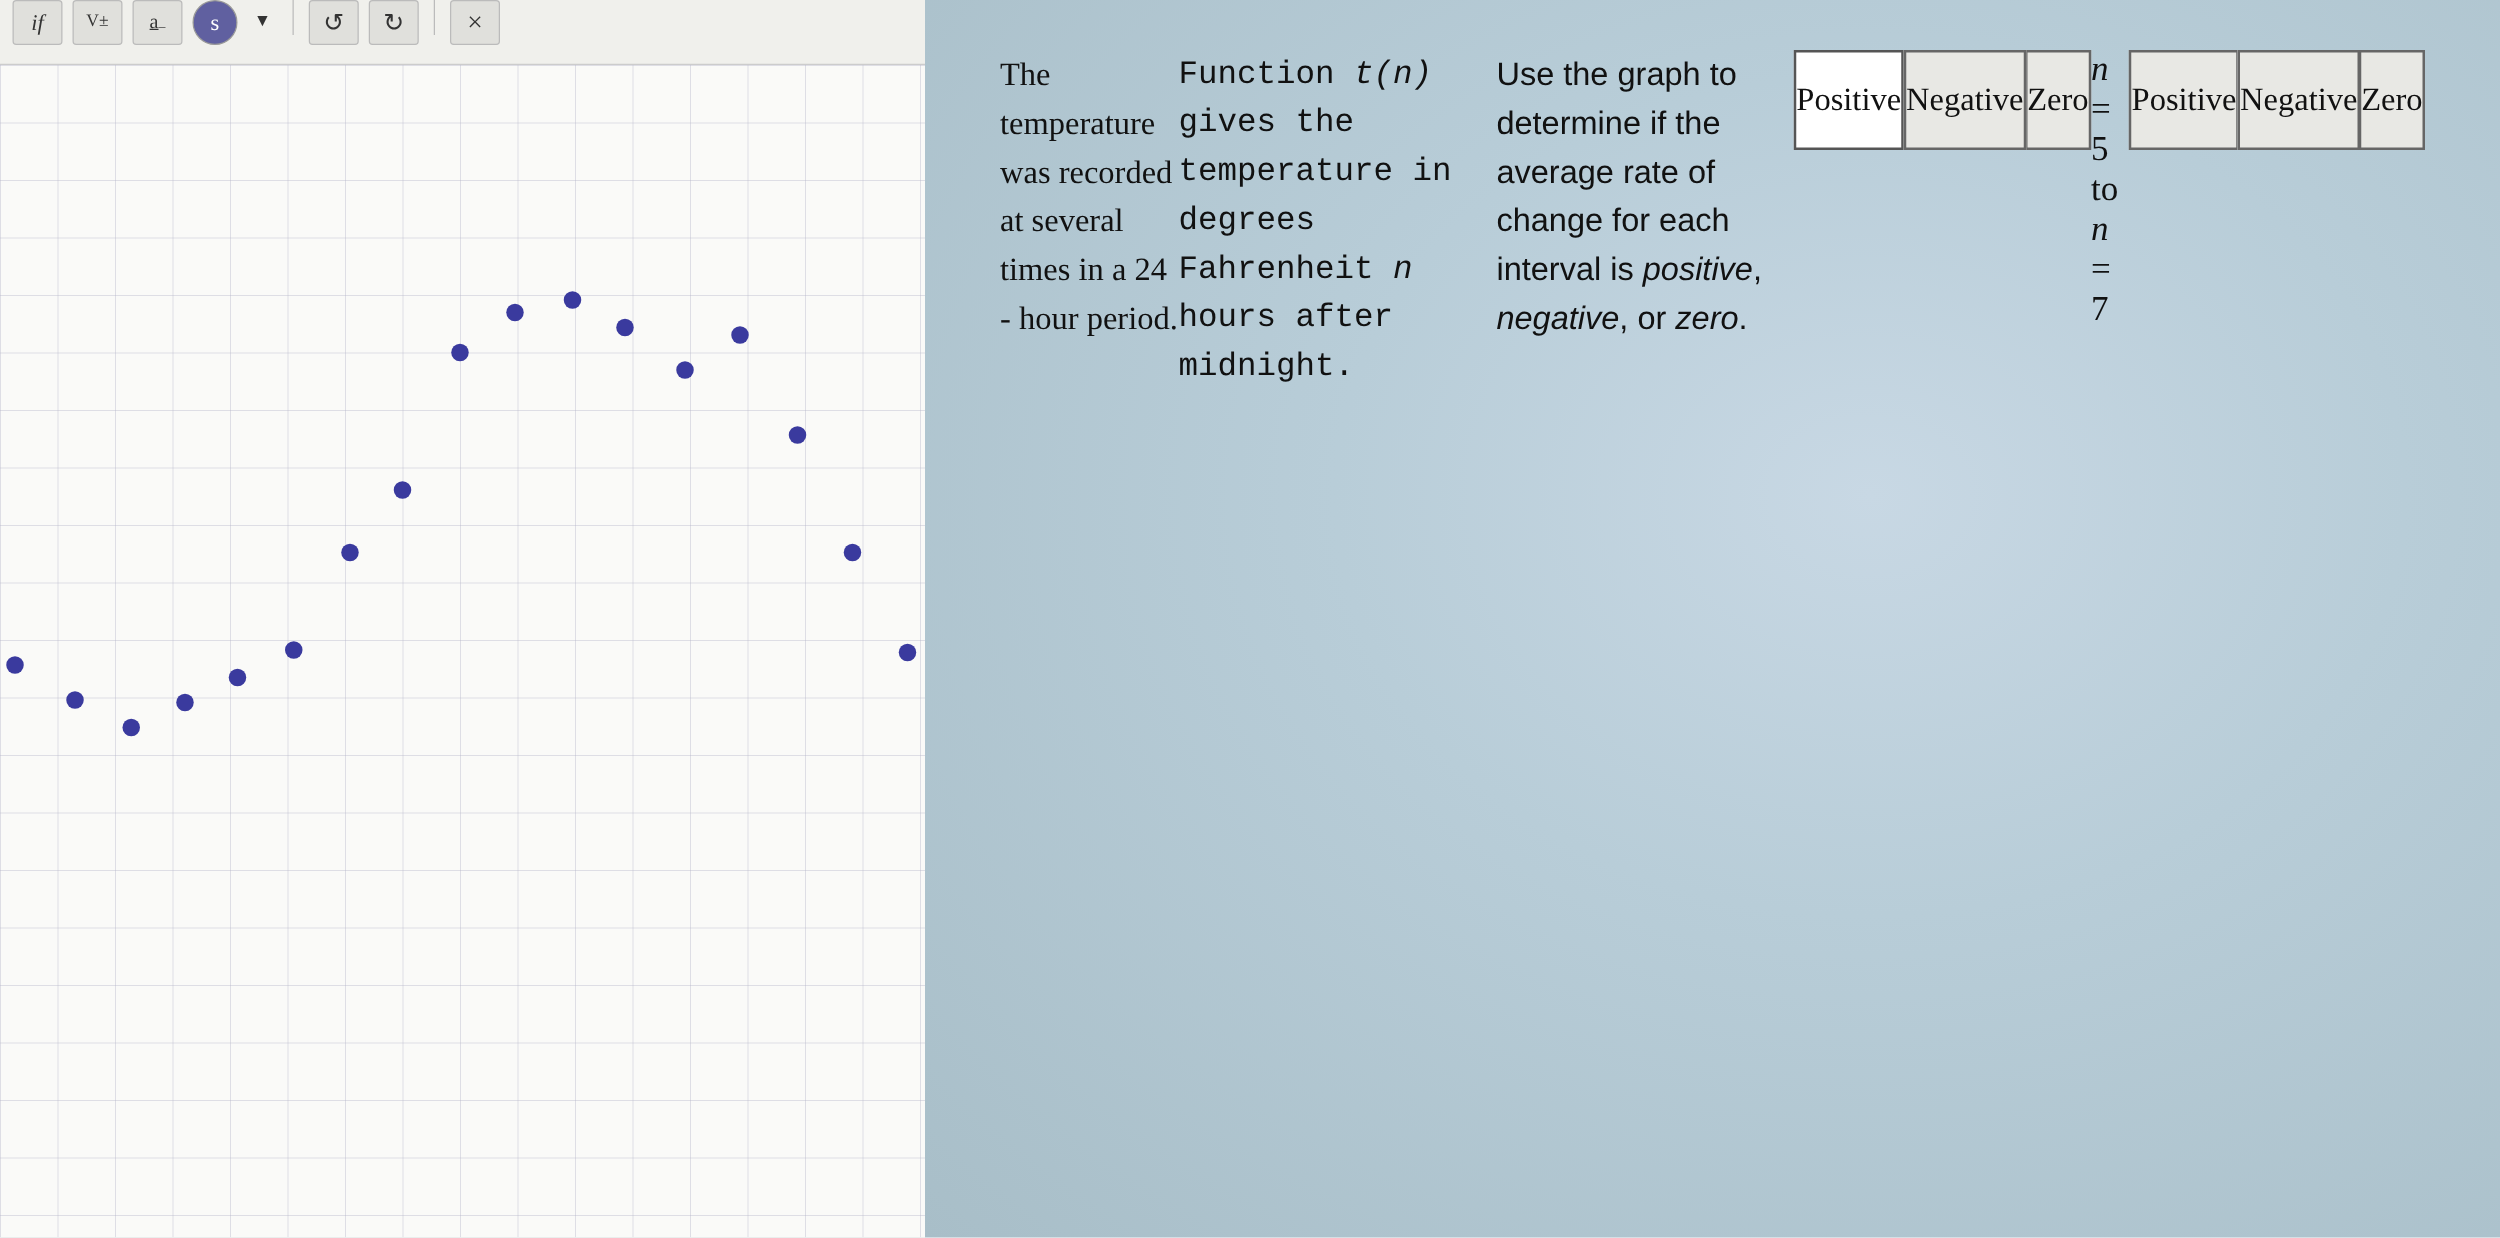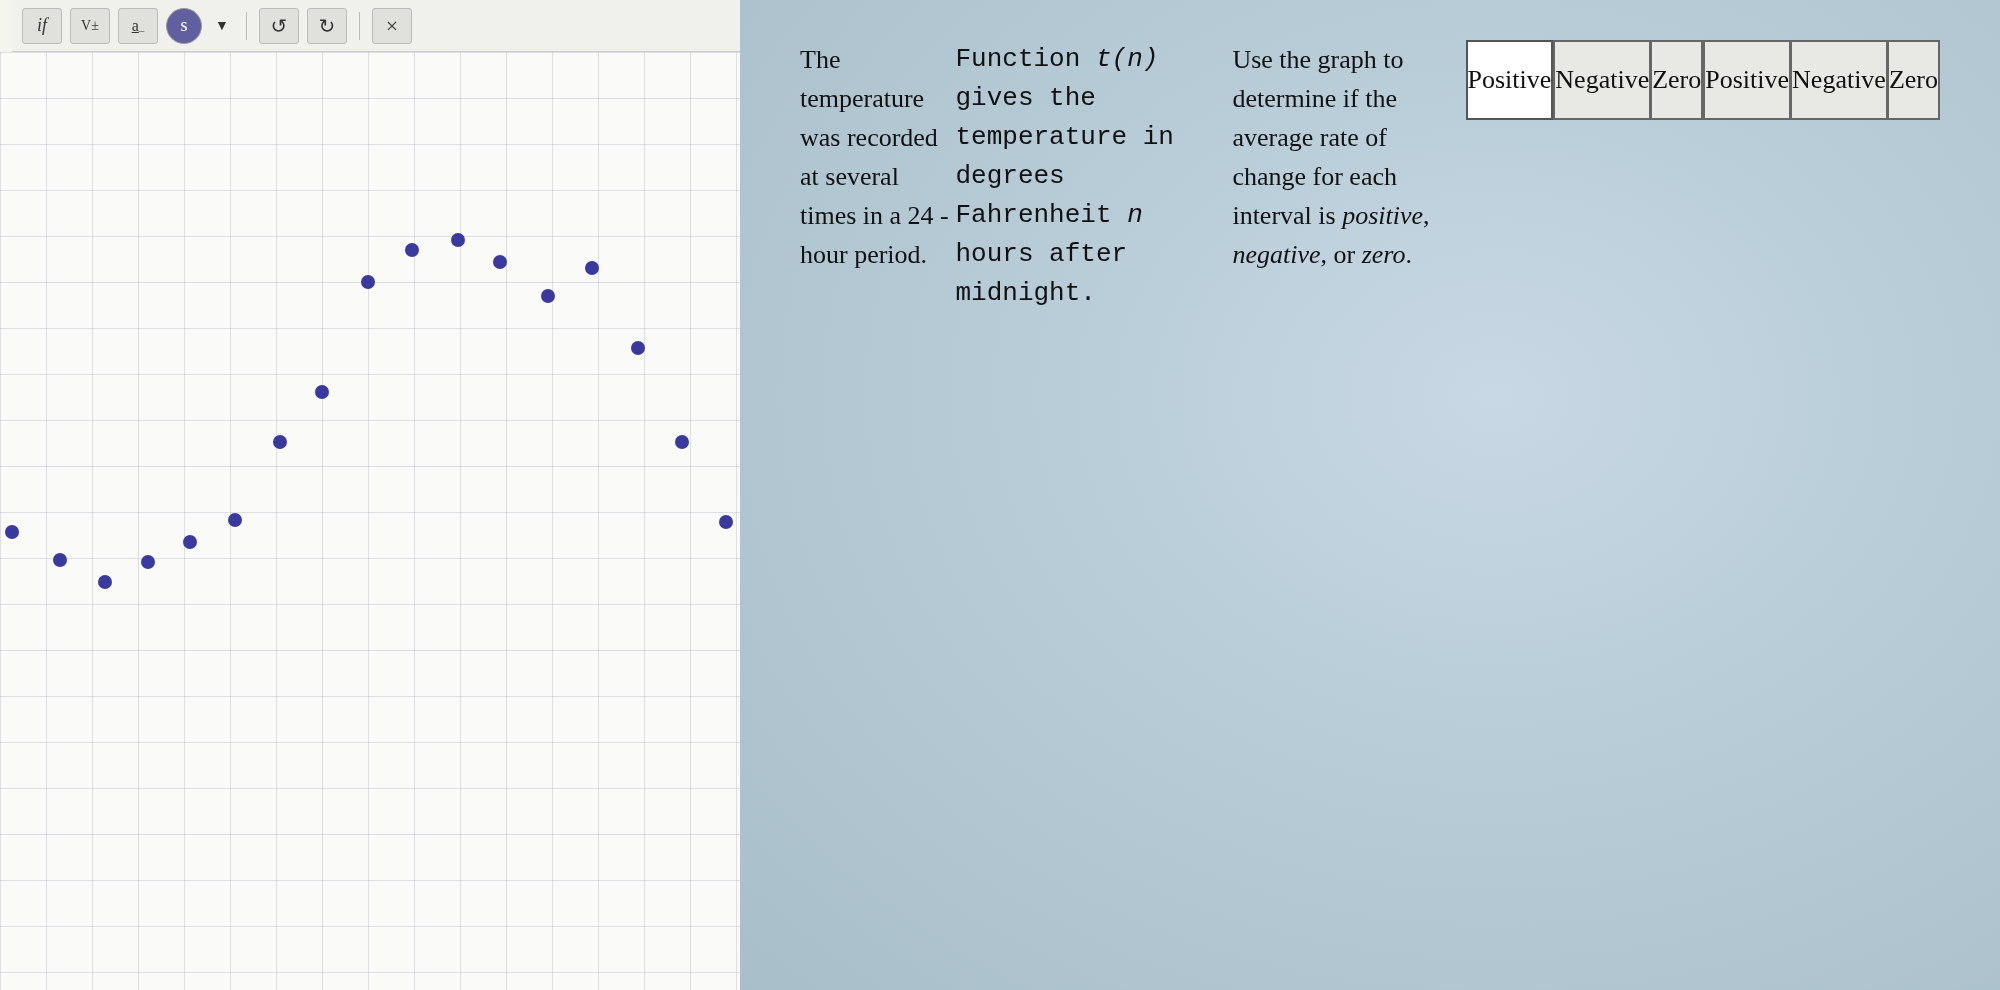--- a/index.html
+++ b/index.html
@@ -20,26 +20,25 @@
       height: 990px;
       background: #f5f5f0;
       position: relative;
       overflow: hidden;
     }
 
     
     .toolbar {
       position: absolute;
       top: 0;
-      left: 12px;
+      left: 0;
       right: 0;
       height: 52px;
       background: #f0f0ec;
       display: flex;
-      align-items: center;
       padding: 0 10px;
       gap: 8px;
       border-bottom: 1px solid #ccc;
       z-index: 10;
     }
 
     .toolbar-btn {
       width: 40px;
       height: 36px;
       background: #e0e0dc;
@@ -121,21 +120,21 @@
       line-height: 1.5;
       color: #111;
       margin-bottom: 32px;
       font-family: Liberation Mono, monospace;
     }
 
     .instruction-text {
       font-size: 26px;
       line-height: 1.5;
       color: #111;
-      font-family: Liberation Serif, serif;
+      font-family: Liberation Sans, sans-serif;
     }
 
     .interval-label {
       font-size: 28px;
       color: #111;
       margin-bottom: 20px;
       font-family: Georgia, serif;
     }
 
     .answer-buttons {
@@ -247,20 +246,23 @@
     Use the graph to determine if the average rate of change for each interval is <em>positive</em>, <em>negative</em>, or <em>zero</em>.
   </p>
 
 
   <div class="answer-buttons">
     <button class="answer-btn selected">Positive</button>
     <button class="answer-btn">Negative</button>
     <button class="answer-btn">Zero</button>
   </div>
 
+  <p class="interval-label">
+    <em>n</em> = 5 to <em>n</em> = 7
+  </p>
 
   <div class="answer-buttons">
     <button class="answer-btn">Positive</button>
     <button class="answer-btn">Negative</button>
     <button class="answer-btn">Zero</button>
   </div>
 
 </div>
 
 </body></html>

